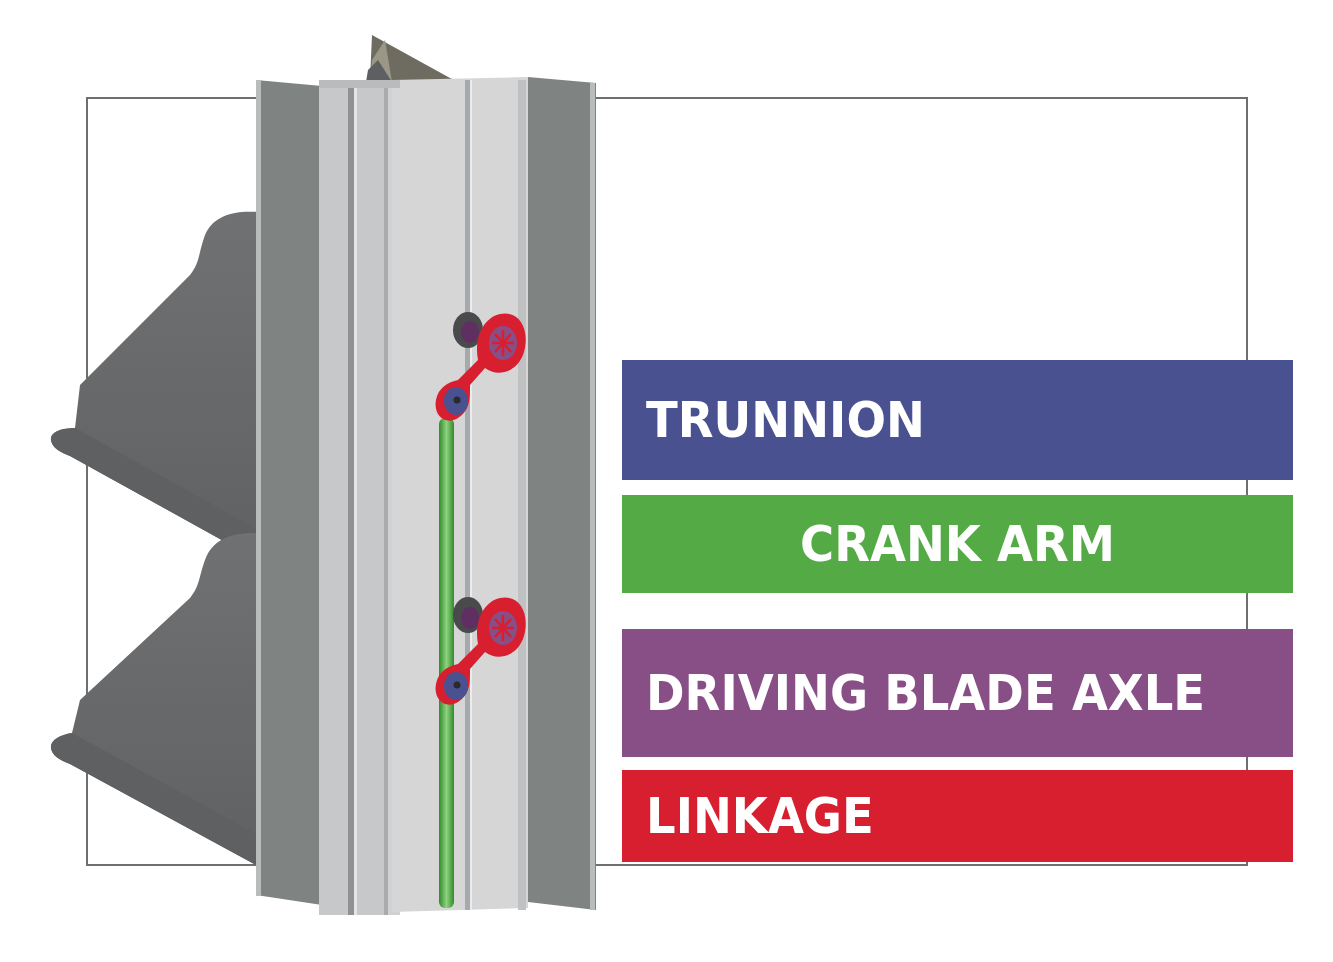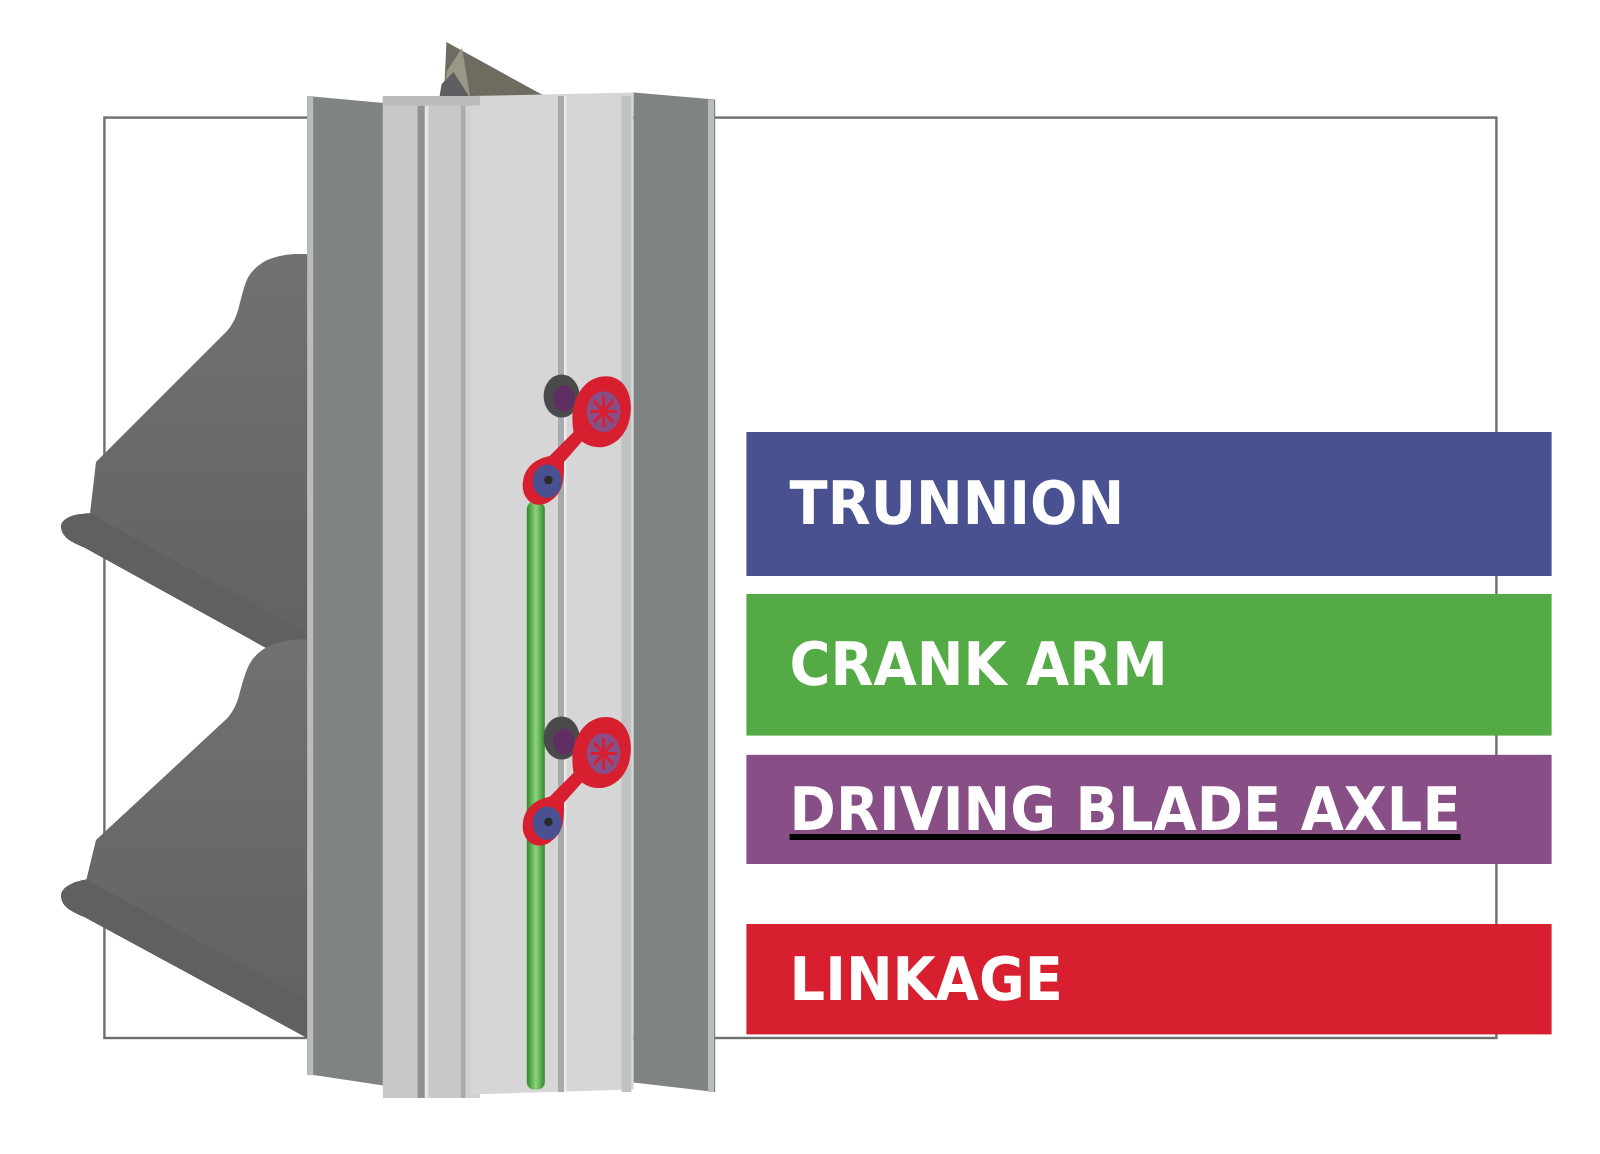--- a/index.html
+++ b/index.html
@@ -1,21 +1,21 @@
 <!DOCTYPE html>
 <html><head>
 <meta charset="utf-8">
 <style>
   html, body { margin: 0; padding: 0; background: #ffffff; }
   body { width: 1333px; height: 962px; position: relative; overflow: hidden; font-family: "Liberation Sans", sans-serif; }
   #stage { position: absolute; left: 0; top: 0; width: 1333px; height: 962px; }
   .frame-outline { position: absolute; left: 86px; top: 97px; width: 1158px; height: 765px; border: 2px solid #6e6f70; box-sizing: content-box; }
   svg.drawing { position: absolute; left: 0; top: 0; }
   .legend { position: absolute; left: 622px; width: 671px; }
-  .legend-item { position: absolute; left: 0; width: 671px; display: flex; align-items: center; box-sizing: border-box; padding-left: 36px; }
+  .legend-item { position: absolute; left: 0; width: 671px; display: flex; align-items: center; box-sizing: border-box; padding-left: 24px; }
   .legend-label { color: #ffffff; font-family: "DejaVu Sans", sans-serif; font-weight: bold; font-size: 50px; letter-spacing: 0px; line-height: 1; white-space: nowrap; transform: scaleX(0.93); transform-origin: left center; }
 </style>
 </head>
 <body>
 
 <div id="stage">
 
   <div class="frame-outline"></div>
 
   <svg class="drawing" width="1333" height="962" viewBox="0 0 1333 962">
@@ -86,23 +86,23 @@
       <path d="M503,615 L503,641 M492,628 L514,628 M495,619 L511,637 M511,619 L495,637" stroke="#d71f30" stroke-width="2.5"></path>
       <ellipse cx="456" cy="686" rx="12" ry="14" fill="#4a5190"></ellipse>
       <circle cx="457" cy="685" r="3.5" fill="#2a2a2a"></circle>
     </g>
   </svg>
 
   <div class="legend">
     <div class="legend-item" style="top:360px;height:120px;background:#4a5190;">
       <span class="legend-label">TRUNNION</span>
     </div>
-    <div class="legend-item" style="top:495px;height:118px;background:#54ab45;">
+    <div class="legend-item" style="top:495px;height:98px;background:#54ab45;justify-content:center;">
       <span class="legend-label">CRANK ARM</span>
     </div>
-    <div class="legend-item" style="top:629px;height:91px;background:#884f86;text-decoration:underline;">
+    <div class="legend-item" style="top:629px;height:128px;background:#884f86;">
       <span class="legend-label">DRIVING BLADE AXLE</span>
     </div>
     <div class="legend-item" style="top:770px;height:92px;background:#d71f30;">
       <span class="legend-label">LINKAGE</span>
     </div>
   </div>
 </div>
 
 </body></html>

